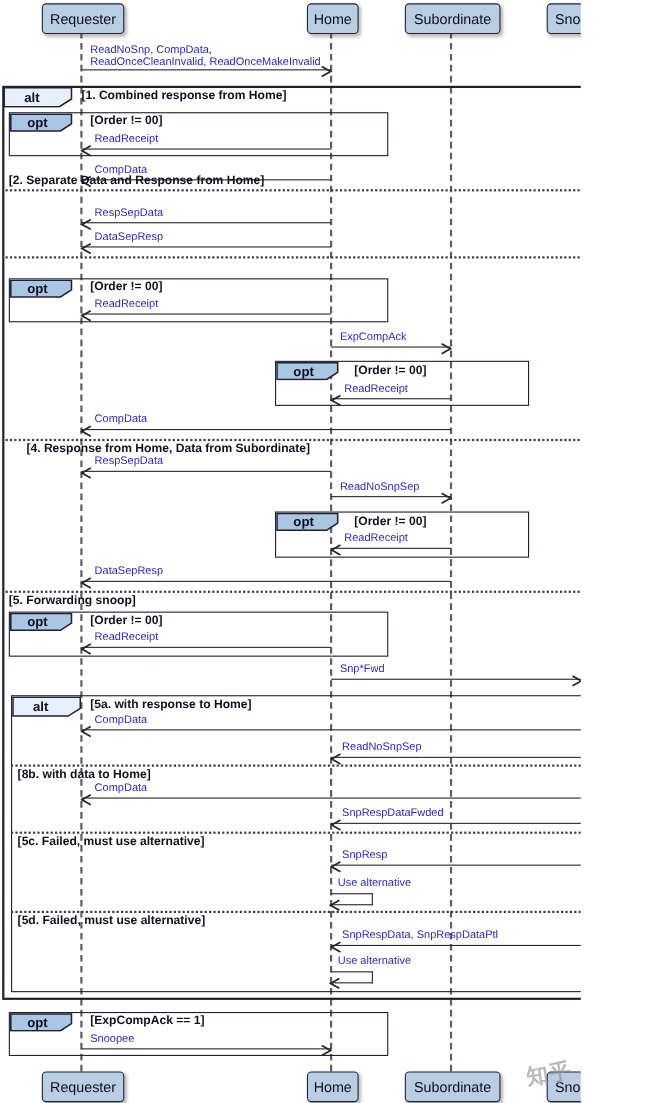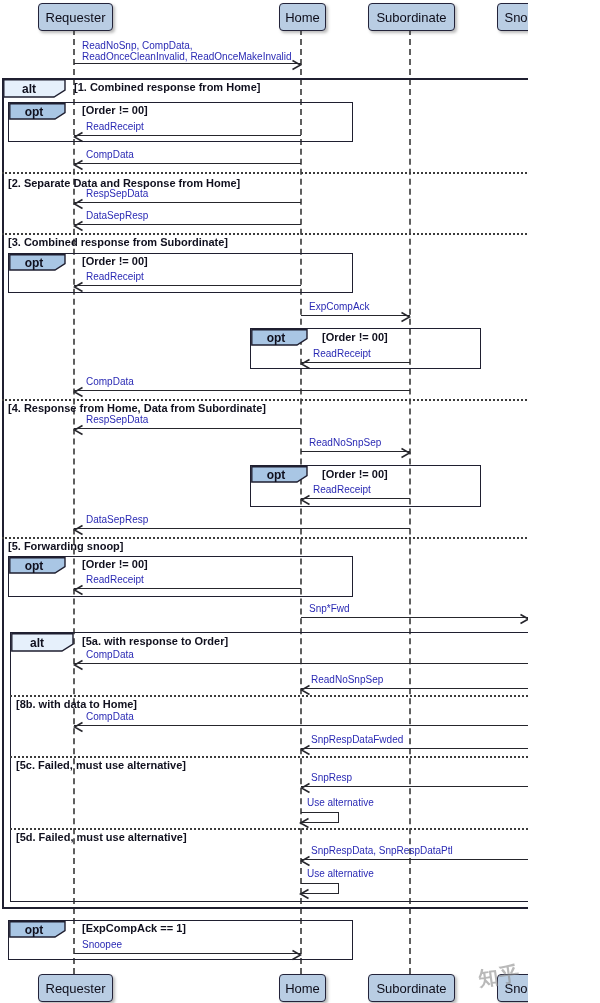--- a/index.html
+++ b/index.html
@@ -75,38 +75,37 @@
   </div>
 
   <div class="msg" style="left:86px;top:149px">CompData</div>
   <div class="arrow" style="left:74px;top:163px;width:227px">
     <svg class="head-l" width="11" height="12" viewBox="0 0 11 12">
         <path d="M9.5 1.5 L1.5 6 L9.5 10.5" fill="none" stroke="#26262c" stroke-width="1.6"></path>
       </svg>
   </div>
 
   <div class="sect" style="left:2px;top:172px;width:596px"></div>
-  <div class="sect-label" style="left:8px;top:177px">[2. Separate Data and Response from Home]</div>
+  <div class="sect-label" style="left:8px;top:158px">[2. Separate Data and Response from Home]</div>
 
   <div class="msg" style="left:86px;top:188px">RespSepData</div>
   <div class="arrow" style="left:74px;top:202px;width:227px">
     <svg class="head-l" width="11" height="12" viewBox="0 0 11 12">
         <path d="M9.5 1.5 L1.5 6 L9.5 10.5" fill="none" stroke="#26262c" stroke-width="1.6"></path>
       </svg>
   </div>
 
   <div class="msg" style="left:86px;top:210px">DataSepResp</div>
   <div class="arrow" style="left:74px;top:224px;width:227px">
     <svg class="head-l" width="11" height="12" viewBox="0 0 11 12">
         <path d="M9.5 1.5 L1.5 6 L9.5 10.5" fill="none" stroke="#26262c" stroke-width="1.6"></path>
       </svg>
   </div>
 
   <div class="sect" style="left:2px;top:233px;width:596px"></div>
-  <div class="sect-label" style="left:8px;top:236px">[3. Combined response from Subordinate]</div>
 
   <div class="frame" style="left:8px;top:253px;width:343px;height:38px"></div>
   <svg class="tab" style="left:9px;top:254px" width="58" height="17">
     <polygon class="opt-poly" points="0.8,0.8 56,0.8 56,9.5 46,16 0.8,16"></polygon>
     <text x="25" y="12.5" text-anchor="middle">opt</text>
   </svg>
   <div class="cond" style="left:82px;top:255px">[Order != 00]</div>
 
   <div class="msg" style="left:86px;top:271px">ReadReceipt</div>
   <div class="arrow" style="left:74px;top:285px;width:227px">
@@ -137,21 +136,21 @@
   </div>
 
   <div class="msg" style="left:86px;top:376px">CompData</div>
   <div class="arrow" style="left:74px;top:390px;width:336px">
     <svg class="head-l" width="11" height="12" viewBox="0 0 11 12">
         <path d="M9.5 1.5 L1.5 6 L9.5 10.5" fill="none" stroke="#26262c" stroke-width="1.6"></path>
       </svg>
   </div>
 
   <div class="sect" style="left:2px;top:399px;width:596px"></div>
-  <div class="sect-label" style="left:8px;top:402px">[4. Response from Home, Data from Subordinate]</div>
+  <div class="sect-label" style="left:24px;top:402px">[4. Response from Home, Data from Subordinate]</div>
 
   <div class="msg" style="left:86px;top:414px">RespSepData</div>
   <div class="arrow" style="left:74px;top:428px;width:227px">
     <svg class="head-l" width="11" height="12" viewBox="0 0 11 12">
         <path d="M9.5 1.5 L1.5 6 L9.5 10.5" fill="none" stroke="#26262c" stroke-width="1.6"></path>
       </svg>
   </div>
 
   <div class="msg" style="left:309px;top:437px">ReadNoSnpSep</div>
   <div class="arrow" style="left:301px;top:451px;width:109px">
@@ -203,21 +202,21 @@
     <svg class="head-r" width="11" height="12" viewBox="0 0 11 12">
         <path d="M1.5 1.5 L9.5 6 L1.5 10.5" fill="none" stroke="#26262c" stroke-width="1.6"></path>
       </svg>
   </div>
 
   <div class="frame" style="left:10px;top:632px;width:578px;height:268px"></div>
   <svg class="tab" style="left:11px;top:633px" width="64" height="19">
     <polygon class="alt-poly" points="0.8,0.8 62,0.8 62,11 51,18 0.8,18"></polygon>
     <text x="26" y="13.5" text-anchor="middle">alt</text>
   </svg>
-  <div class="cond" style="left:82px;top:635px">[5a. with response to Order]</div>
+  <div class="cond" style="left:82px;top:635px">[5a. with response to Home]</div>
 
   <div class="msg" style="left:86px;top:649px">CompData</div>
   <div class="arrow" style="left:74px;top:663px;width:455px">
     <svg class="head-l" width="11" height="12" viewBox="0 0 11 12">
         <path d="M9.5 1.5 L1.5 6 L9.5 10.5" fill="none" stroke="#26262c" stroke-width="1.6"></path>
       </svg>
   </div>
 
   <div class="msg" style="left:311px;top:674px">ReadNoSnpSep</div>
   <div class="arrow" style="left:301px;top:688px;width:228px">

